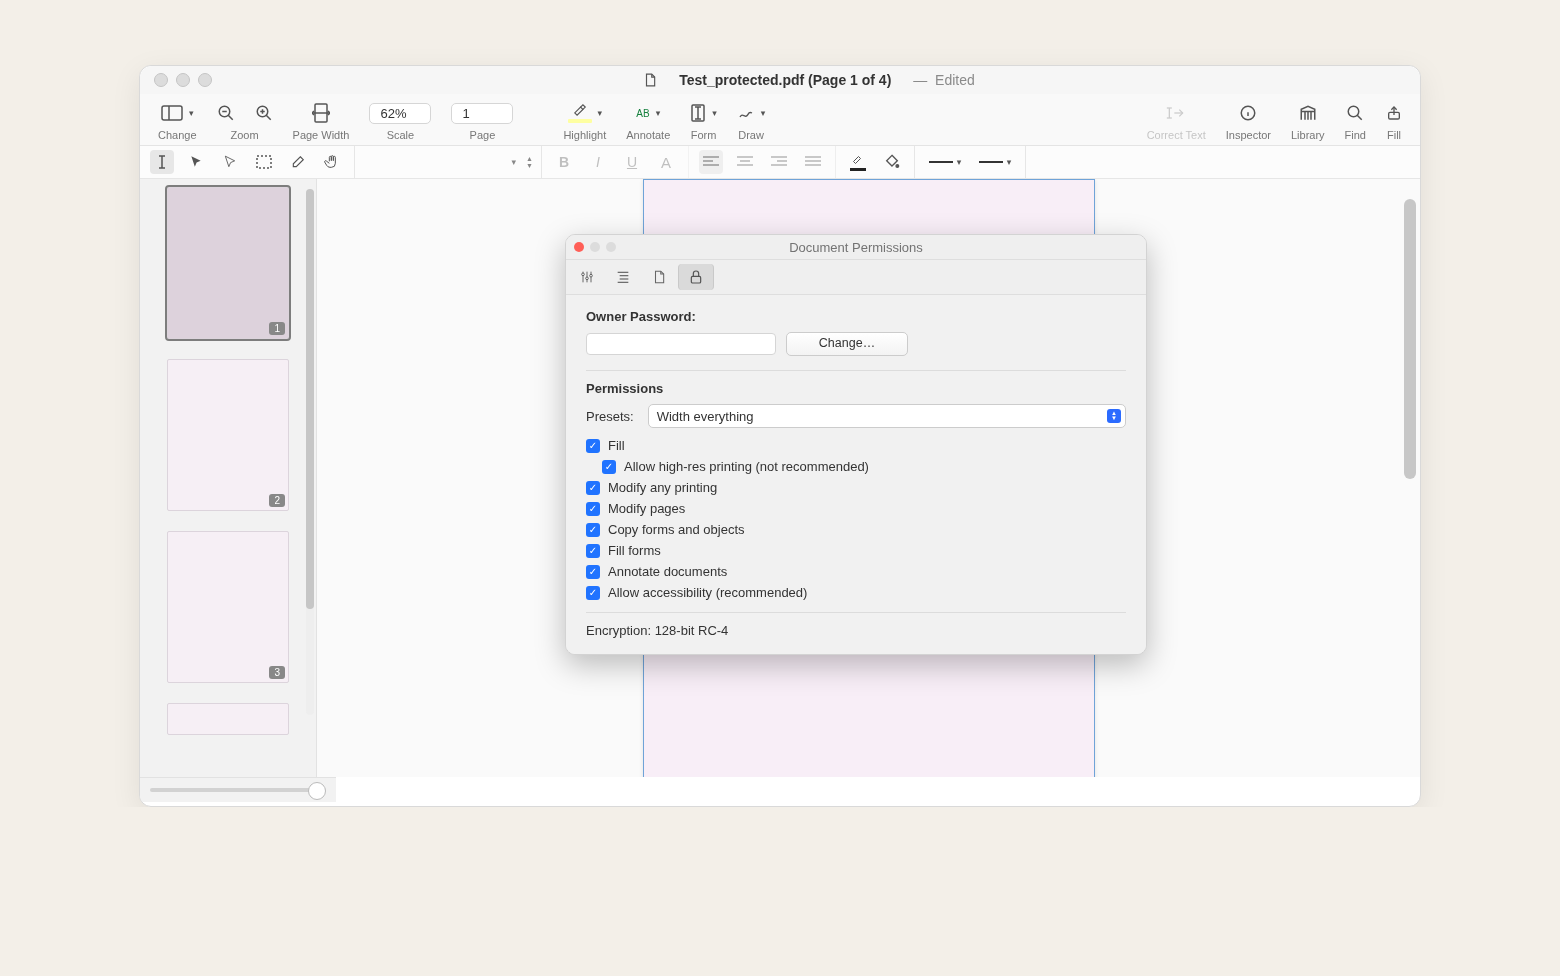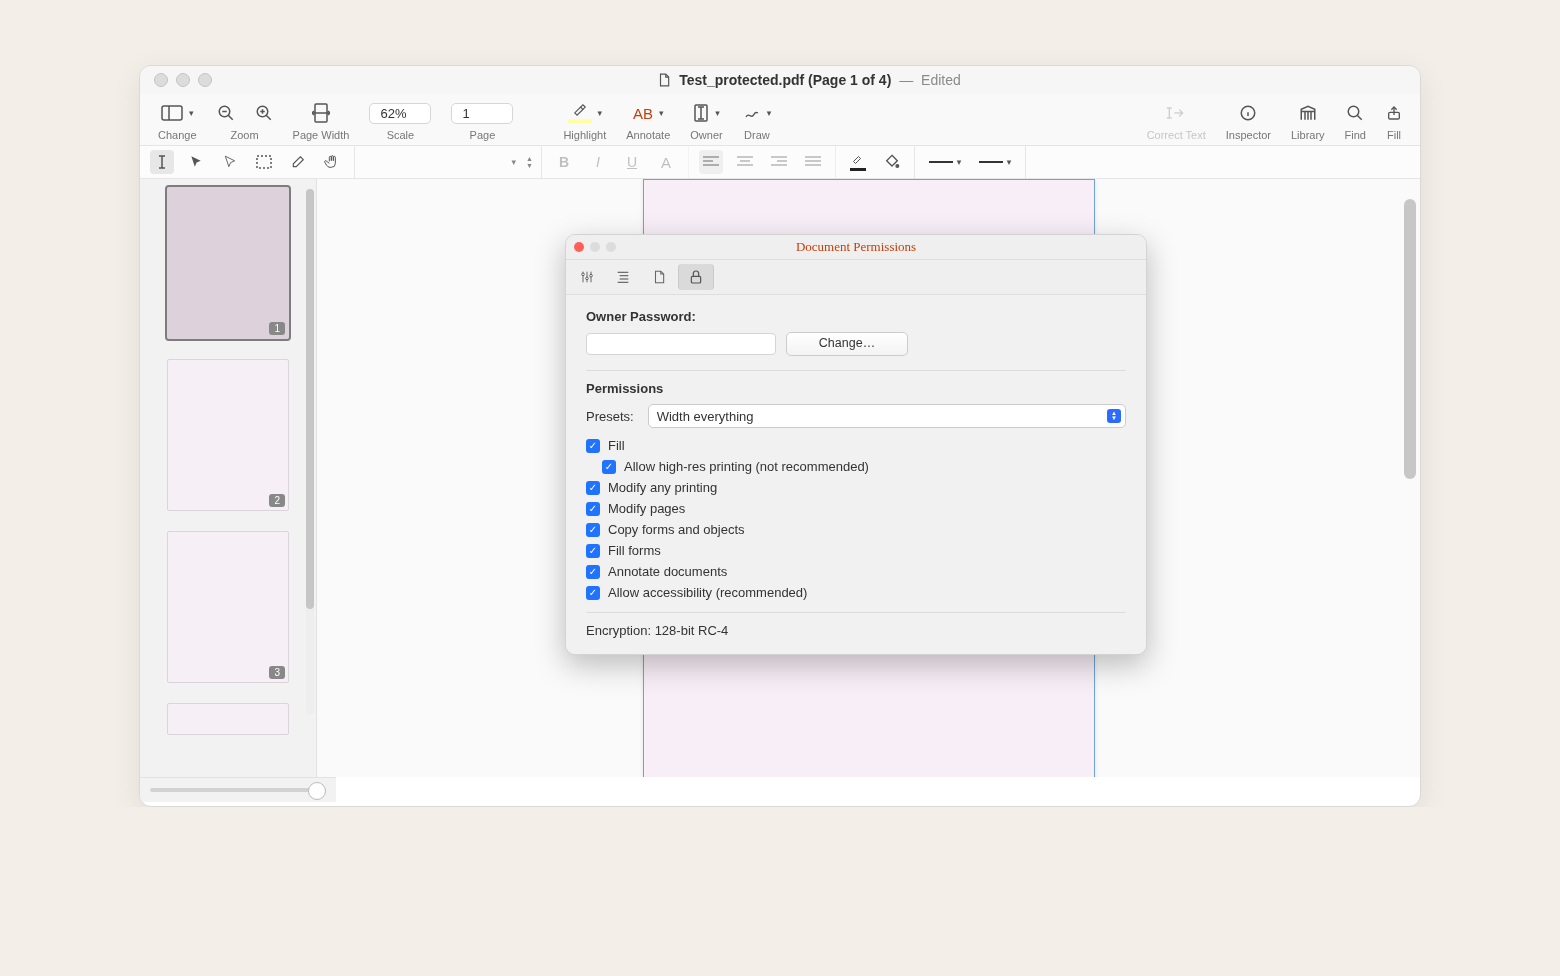--- a/index.html
+++ b/index.html
@@ -38,21 +38,21 @@
   }
   .title-center {
     flex: 1;
     text-align: center;
     font-size: 14px;
     font-weight: 600;
     color: #333;
     display: flex;
     justify-content: center;
     align-items: center;
-    gap: 8px;
+    gap: 22px;
   }
   .title-docicon {
     width: 14px; height: 14px;
   }
   .title-edited { color: #8a8a8a; font-weight: 400; }
   .toolbar {
     display: flex;
     align-items: flex-start;
     padding: 6px 8px 4px;
     border-bottom: 1px solid #e4e4e4;
@@ -274,23 +274,22 @@
   .dialog-dot {
     width: 10px; height: 10px; border-radius: 50%;
   }
   .dot-red { background: #ff5f57; }
   .dot-grey { background: #dcdcdc; }
   .dialog-title {
     position: absolute;
     left: 0; right: 0;
     text-align: center;
     font-size: 13px;
-    color: #c2410c;
+    color: #737373;
     pointer-events: none;
-    font-family: Liberation Serif, serif;
   }
   .dialog-tabs {
     display: flex;
     align-items: center;
     padding: 4px 4px;
     gap: 2px;
     border-bottom: 1px solid #dedede;
     background: #efefef;
   }
   .dialog-tab {
@@ -504,39 +503,39 @@
             <span class="highlight-yellow"></span>
           </span>
         </span>
         <span class="dd-caret">▾</span>
       </div>
       <div class="tool-label">Highlight</div>
     </div>
 
     <div class="tool-group">
       <div class="tool-top">
-        <span class="tool-icon" style="font-size:15px;color:#c2410c;font-weight:500">AB</span>
+        <span class="tool-icon" style="font-size:10px;color:#15803d;font-weight:500">AB</span>
         <span class="dd-caret">▾</span>
       </div>
       <div class="tool-label">Annotate</div>
     </div>
 
     <div class="tool-group">
       <div class="tool-top">
         <span class="tool-icon">
           <svg width="16" height="18" viewBox="0 0 16 18" fill="none" stroke="#555" stroke-width="1.5">
               <rect x="2" y="1" width="12" height="16" rx="1"></rect>
               <line x1="8" y1="3" x2="8" y2="15"></line>
               <line x1="5" y1="3" x2="11" y2="3"></line>
               <line x1="5" y1="15" x2="11" y2="15"></line>
             </svg>
         </span>
         <span class="dd-caret">▾</span>
       </div>
-      <div class="tool-label">Owner</div>
+      <div class="tool-label">Form</div>
     </div>
 
     <div class="tool-group">
       <div class="tool-top">
         <span class="tool-icon">
           <svg width="18" height="16" viewBox="0 0 24 24" fill="none" stroke="#555" stroke-width="2">
               <path d="M3 18c4-8 8 4 12-4 2-4 6-2 6-2"></path>
             </svg>
         </span>
         <span class="dd-caret">▾</span>

